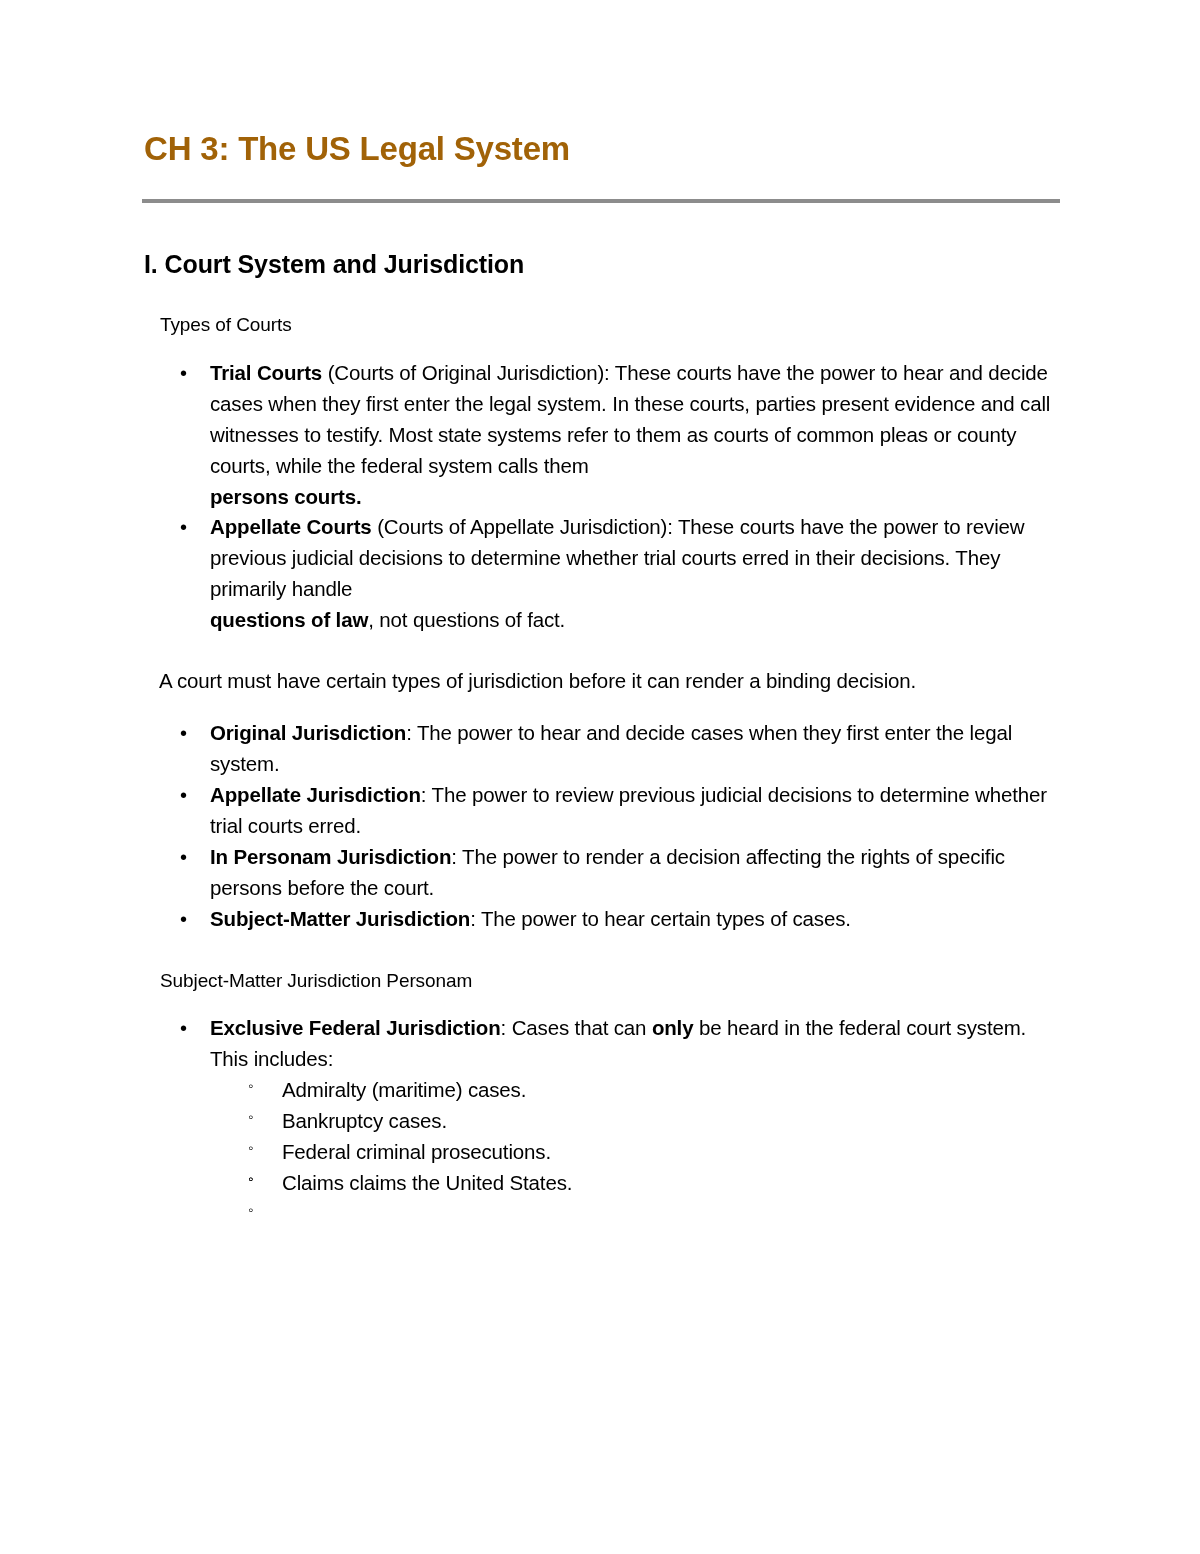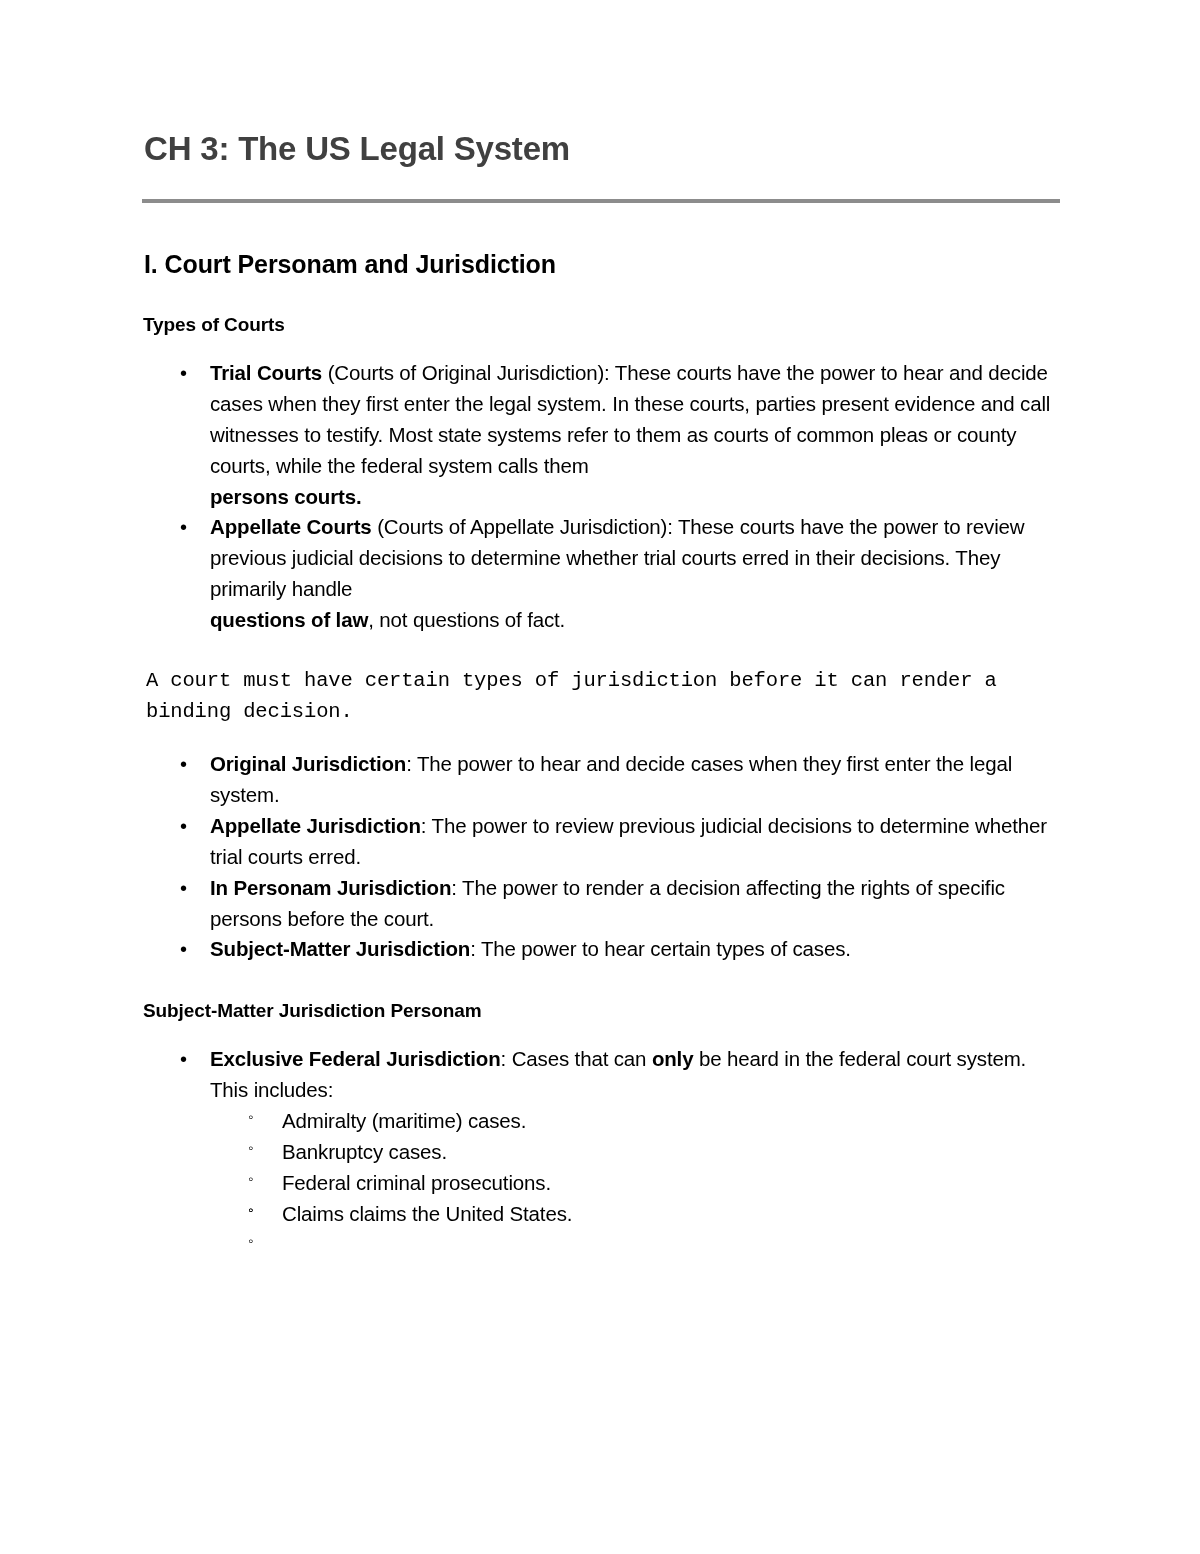--- a/index.html
+++ b/index.html
@@ -23,53 +23,52 @@
     background: #ffffff;
     position: relative;
   }
 
   .doc-title {
     font-size: 33px;
     font-weight: bold;
     letter-spacing: -0.2px;
     line-height: 1.15;
     margin: 0 0 0 2px;
-    color: #404040;
+    color: #a16207;
   }
 
   .title-rule {
     border: 0;
     border-top: 4px solid #8c8c8c;
     margin: 31px 0 0 0;
     width: 918px;
     height: 0;
   }
 
   .section-heading {
     font-size: 25px;
     font-weight: bold;
     line-height: 1.2;
     margin: 46px 0 0 2px;
     letter-spacing: -0.1px;
   }
 
   .sub-heading {
     font-size: 19px;
-    font-weight: bold;
+    font-weight: normal;
     line-height: 1.25;
-    margin: 34px 0 0 1px;
+    margin: 34px 0 0 18px;
     letter-spacing: -0.1px;
   }
 
   .para {
     font-size: 20.5px;
     line-height: 1.5;
-    margin: 30px 0 0 4px;
+    margin: 30px 0 0 17px;
     letter-spacing: -0.15px;
-    font-family: Liberation Mono, monospace;
   }
 
   ul.bullets {
     list-style: none;
     margin: 21px 0 0 0;
     padding: 0;
   }
 
   ul.bullets > li {
     position: relative;
@@ -114,21 +113,21 @@
 </style>
 </head>
 <body>
 
 <div class="page">
 
   <h1 class="doc-title">CH 3: The US Legal System</h1>
 
   <hr class="title-rule">
 
-  <h2 class="section-heading">I. Court Personam and Jurisdiction</h2>
+  <h2 class="section-heading">I. Court System and Jurisdiction</h2>
 
   <h3 class="sub-heading">Types of Courts</h3>
 
   <ul class="bullets">
     <li>
       <span class="marker">•</span>
       <span class="b">Trial Courts</span><span> (Courts of Original Jurisdiction): These courts have the power to hear and decide cases when they first enter the legal system. In these courts, parties present evidence and call witnesses to testify. Most state systems refer to them as courts of common pleas or county courts, while the federal system calls them</span><br>
       <span class="b"> persons courts.</span><span></span>
     </li>
     <li>

